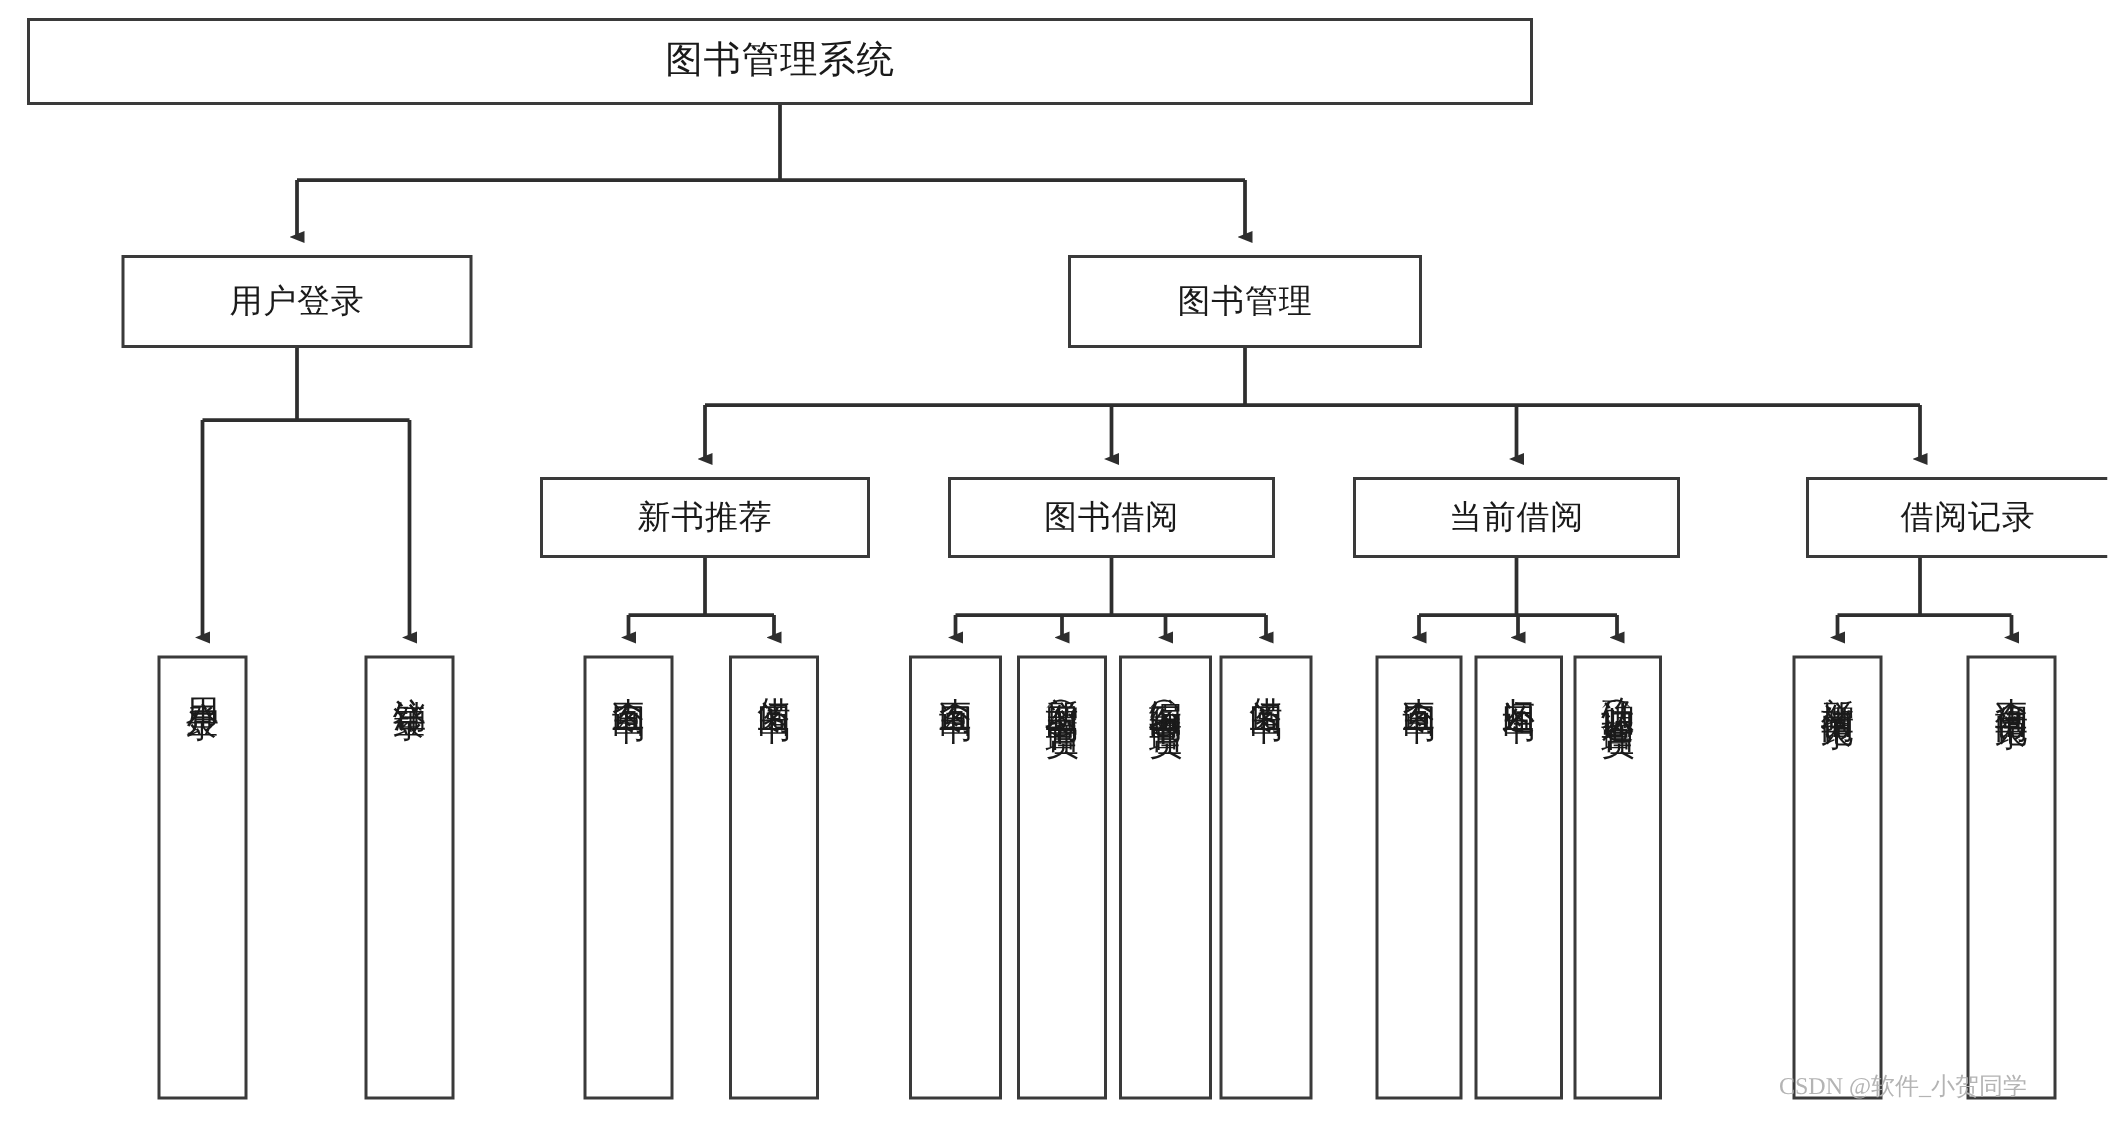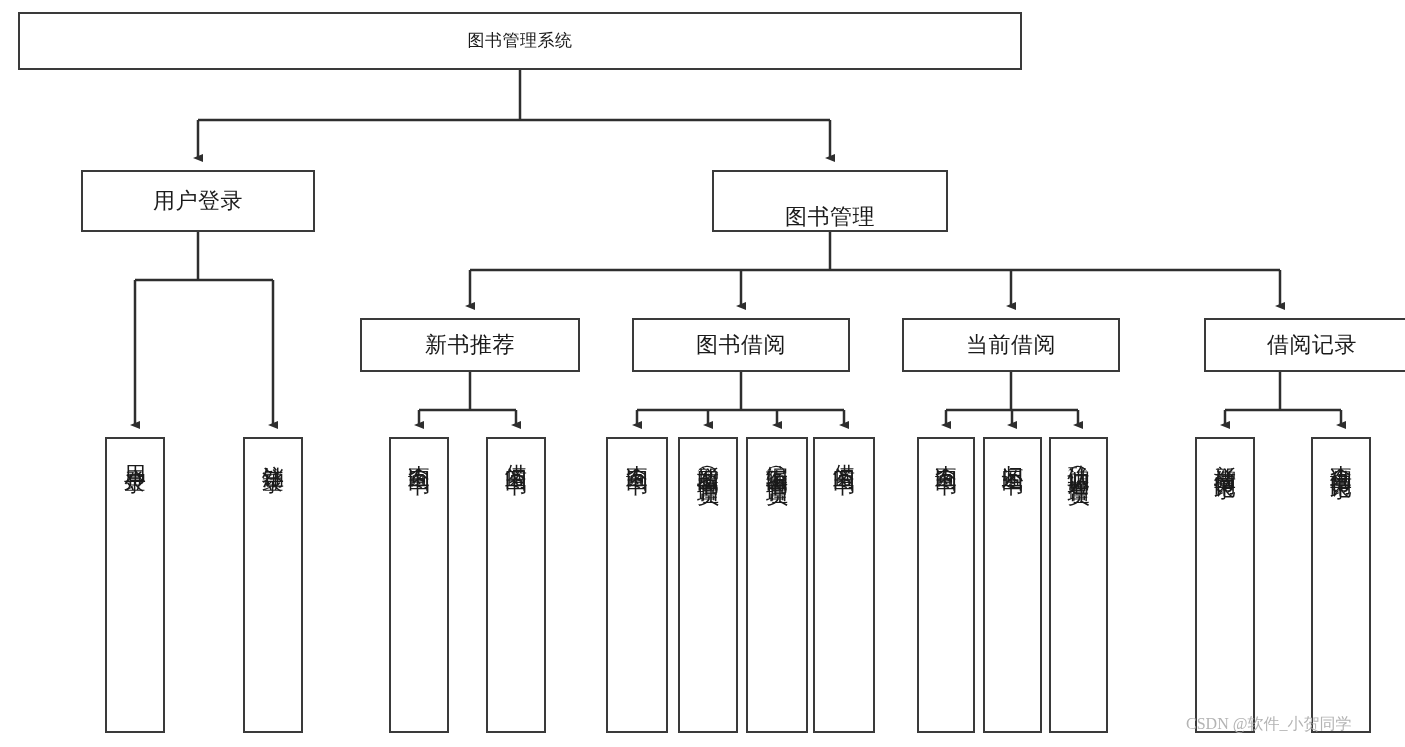--- a/index.html
+++ b/index.html
@@ -41,21 +41,21 @@
     text-align: center;
     line-height: 1.18;
     white-space: nowrap;
   }
   
   .node.horiz .node-label {
     font-size: 22px;
     letter-spacing: 0.5px;
   }
   .node.root .node-label {
-    font-size: 17px;
+    font-size: 25px;
   }
   
   .node.vert {
     align-items: flex-start;
     padding-top: 8px;
   }
   .node.vert .node-label {
     writing-mode: vertical-rl;
     text-orientation: upright;
     font-size: 22px;
@@ -129,21 +129,21 @@
     </g>
   </svg>
 
   <div class="node horiz root" style="left:18px; top:12px; width:1004px; height:58px;">
     <span class="node-label">图书管理系统</span>
   </div>
 
   <div class="node horiz" style="left:81px; top:170px; width:234px; height:62px;">
     <span class="node-label">用户登录</span>
   </div>
-  <div class="node horiz" style="left:712px; top:170px; width:236px; height:62px;align-items:flex-end;">
+  <div class="node horiz" style="left:712px; top:170px; width:236px; height:62px;">
     <span class="node-label">图书管理</span>
   </div>
 
   <div class="node horiz" style="left:360px; top:318px; width:220px; height:54px;">
     <span class="node-label">新书推荐</span>
   </div>
   <div class="node horiz" style="left:902px; top:318px; width:218px; height:54px;">
     <span class="node-label">当前借阅</span>
   </div>
   <div class="node horiz" style="left:632px; top:318px; width:218px; height:54px;">

